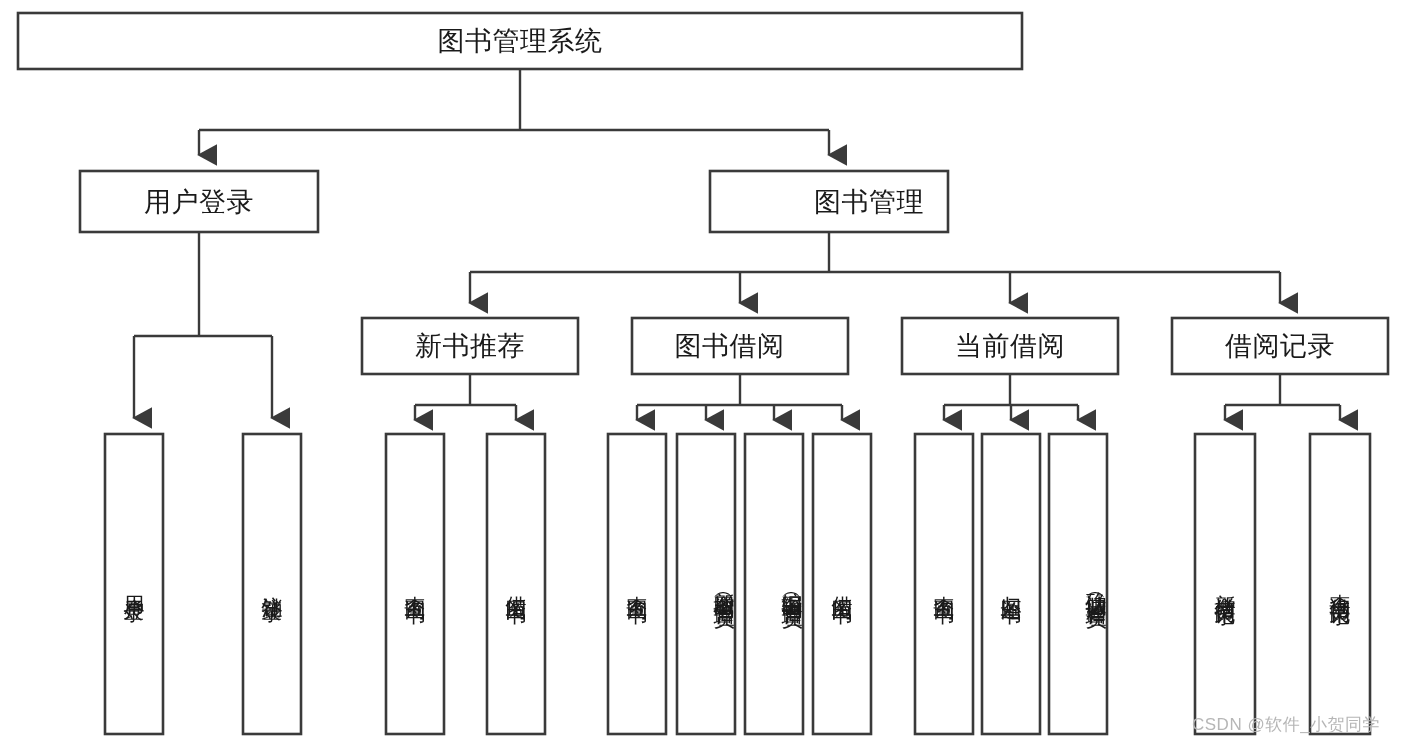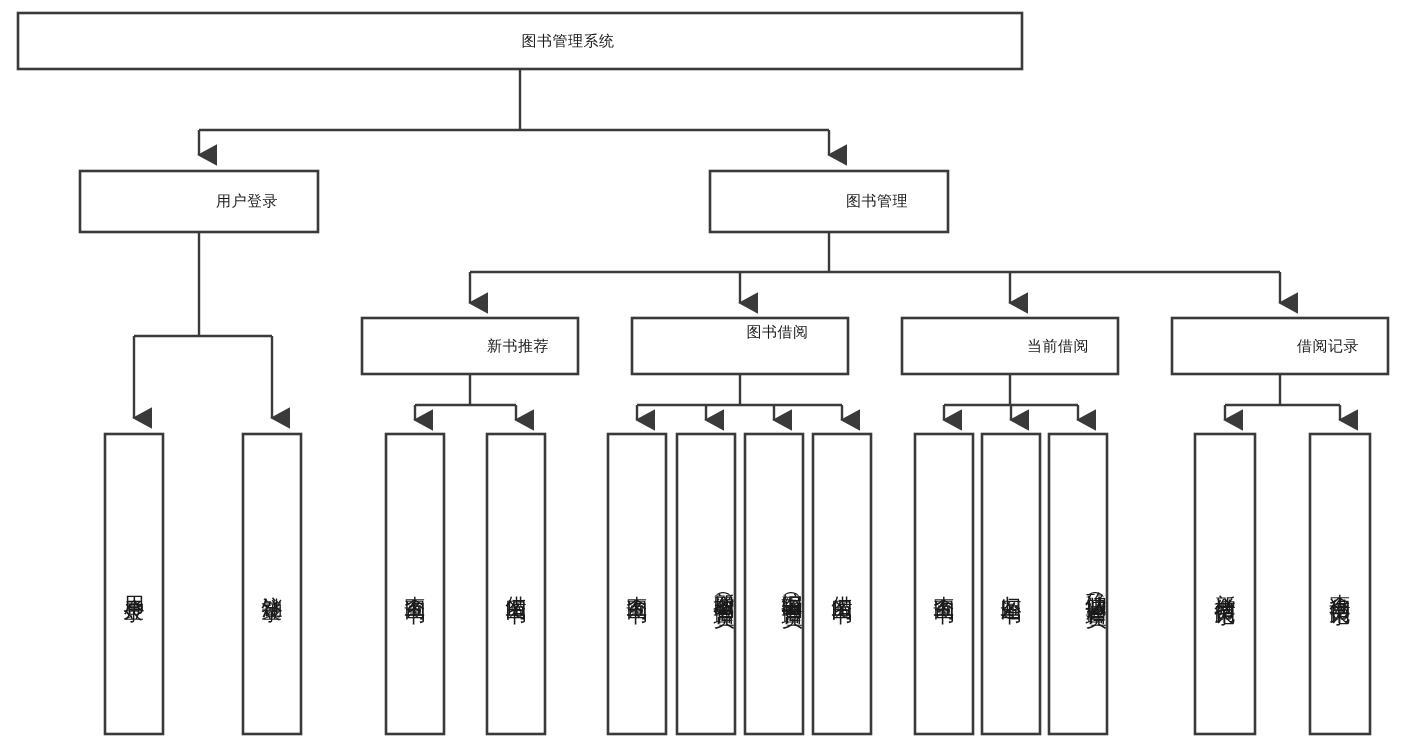--- a/index.html
+++ b/index.html
@@ -44,22 +44,21 @@
     display: flex;
     align-items: center;
     justify-content: center;
     color: #1a1a1a;
     font-family: "Liberation Sans", "DejaVu Sans", sans-serif;
     text-align: center;
     pointer-events: none;
     letter-spacing: 0.5px;
   }
   .node-label.horiz {
-    font-size: 15px;
-    margin-left: 48px;
+    font-size: 27px;
   }
   .node-label.vert {
     writing-mode: vertical-rl;
     text-orientation: upright;
     font-size: 21px;
     line-height: 1.05;
     letter-spacing: 2.5px;
     align-items: flex-start;
     padding-top: 4px;
     box-sizing: border-box;
@@ -164,35 +163,36 @@
       <path class="conn" d="M 1280 374 L 1280 405"></path>
       <path class="conn" d="M 1225 405 L 1340 405"></path>
       <path class="conn" d="M 1225 405 L 1225 420" marker-end="url(#arrow)"></path>
       <path class="conn" d="M 1340 405 L 1340 420" marker-end="url(#arrow)"></path>
     </g>
   </svg>
 
   <div class="node-label horiz" style="left:18px;  top:13px;  width:1004px; height:56px;">图书管理系统</div>
 
   <div class="node-label horiz" style="left:80px;  top:171px; width:238px; height:61px;">用户登录</div>
-  <div class="node-label horiz" style="left:710px; top:171px; width:238px; height:61px;">图书管理</div>
+  <div class="node-label horiz" style="left:710px; top:171px; width:238px; height:61px;padding-left:40px;">图书管理</div>
 
   <div class="node-label horiz" style="left:362px;  top:318px; width:216px; height:56px;border-radius:28px;">新书推荐</div>
-  <div class="node-label horiz" style="left:632px;  top:304px; width:195px; height:56px;">图书借阅</div>
+  <div class="node-label horiz" style="left:632px;  top:318px; width:195px; height:56px;">图书借阅</div>
   <div class="node-label horiz" style="left:1172px; top:318px; width:216px; height:56px;">借阅记录</div>
   <div class="node-label horiz" style="left:902px;  top:318px; width:216px; height:56px;">当前借阅</div>
 
   <div class="node-label vert mid" style="left:105px;  top:434px; width:58px; height:300px;">用户登录</div>
   <div class="node-label vert mid" style="left:243px;  top:434px; width:58px; height:300px;">注销登录</div>
   <div class="node-label vert mid" style="left:386px;  top:434px; width:58px; height:300px;">查询图书</div>
   <div class="node-label vert mid" style="left:487px;  top:434px; width:58px; height:300px;">借阅图书</div>
   <div class="node-label vert mid" style="left:608px;  top:434px; width:58px; height:300px;">查询图书</div>
   <div class="node-label vert" style="left:677px;  top:434px; width:58px; height:300px;">新增图书（管理员）</div>
   <div class="node-label vert" style="left:745px;  top:434px; width:58px; height:300px;">编辑图书（管理员）</div>
   <div class="node-label vert mid" style="left:813px;  top:434px; width:58px; height:300px;">借阅图书</div>
   <div class="node-label vert mid" style="left:915px;  top:434px; width:58px; height:300px;">查询图书</div>
   <div class="node-label vert mid" style="left:982px;  top:434px; width:58px; height:300px;">归还图书</div>
   <div class="node-label vert" style="left:1049px; top:434px; width:58px; height:300px;">确认归还（管理员）</div>
   <div class="node-label vert mid" style="left:1195px; top:434px; width:60px; height:300px;">新增借阅记录</div>
   <div class="node-label vert mid" style="left:1310px; top:434px; width:60px; height:300px;">查询借阅记录</div>
 
+  <div class="watermark">CSDN @软件_小贺同学</div>
 
 </div>
 
 </body></html>

